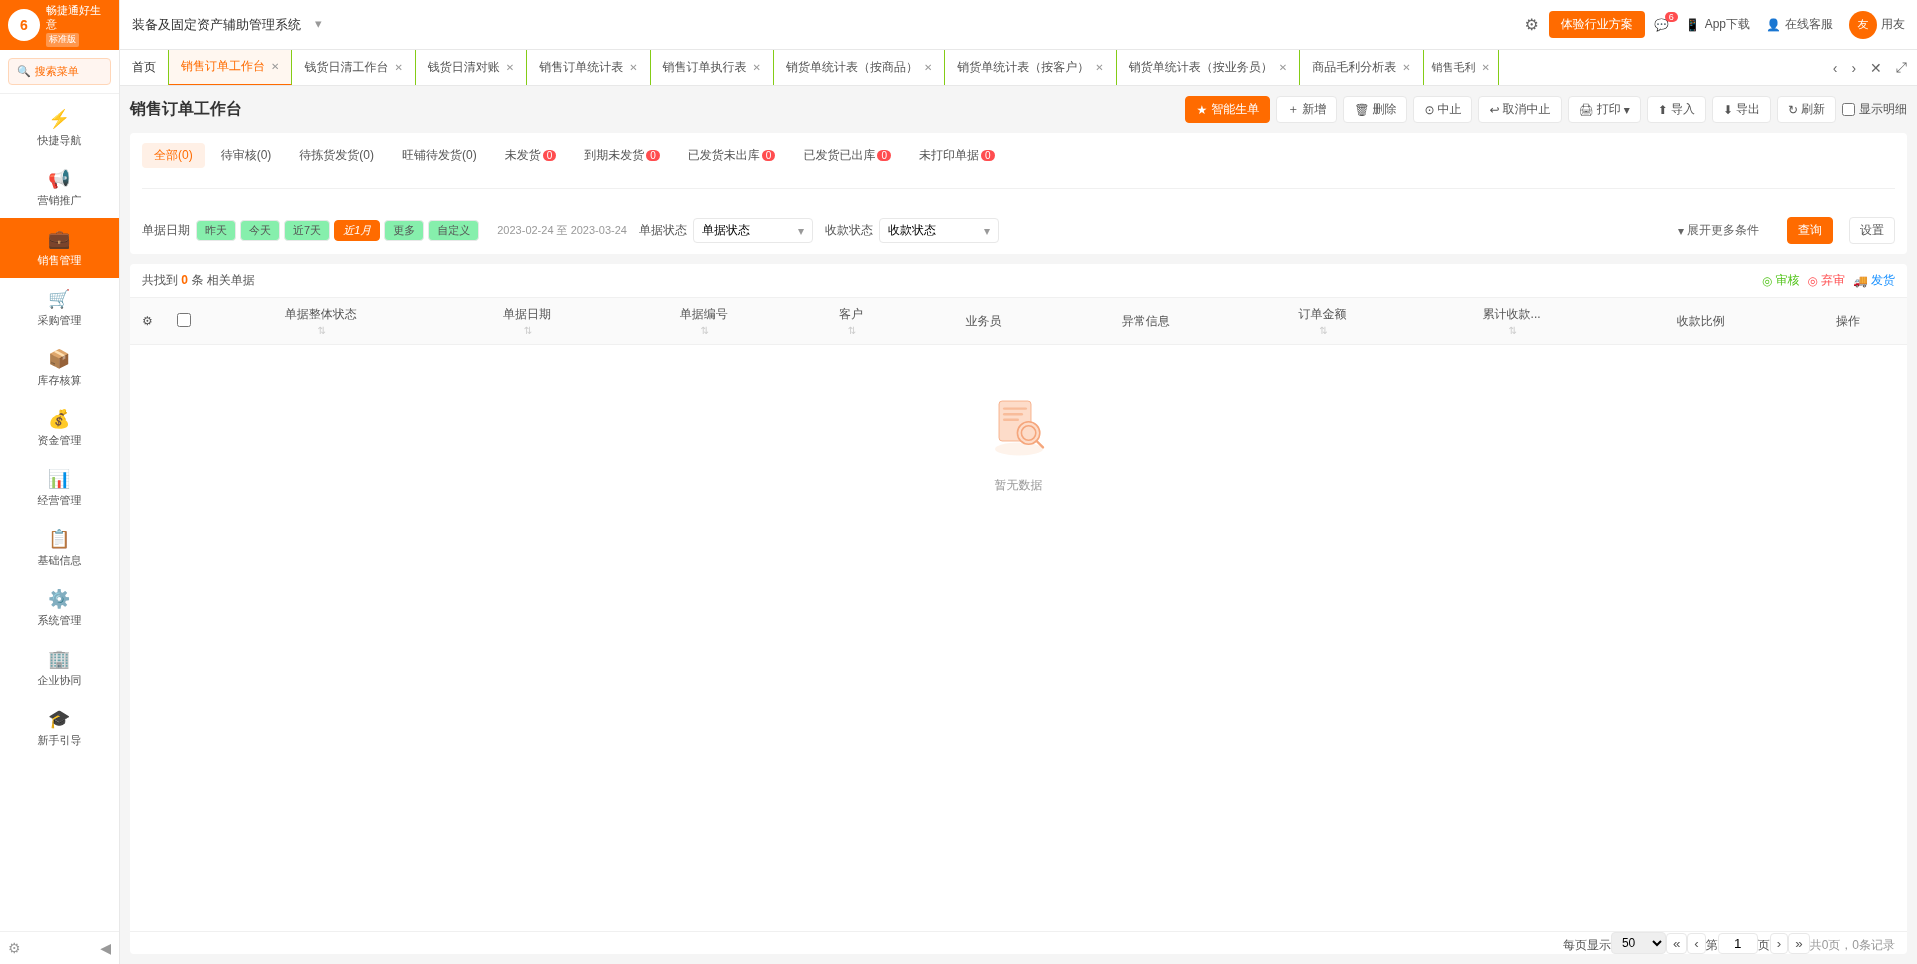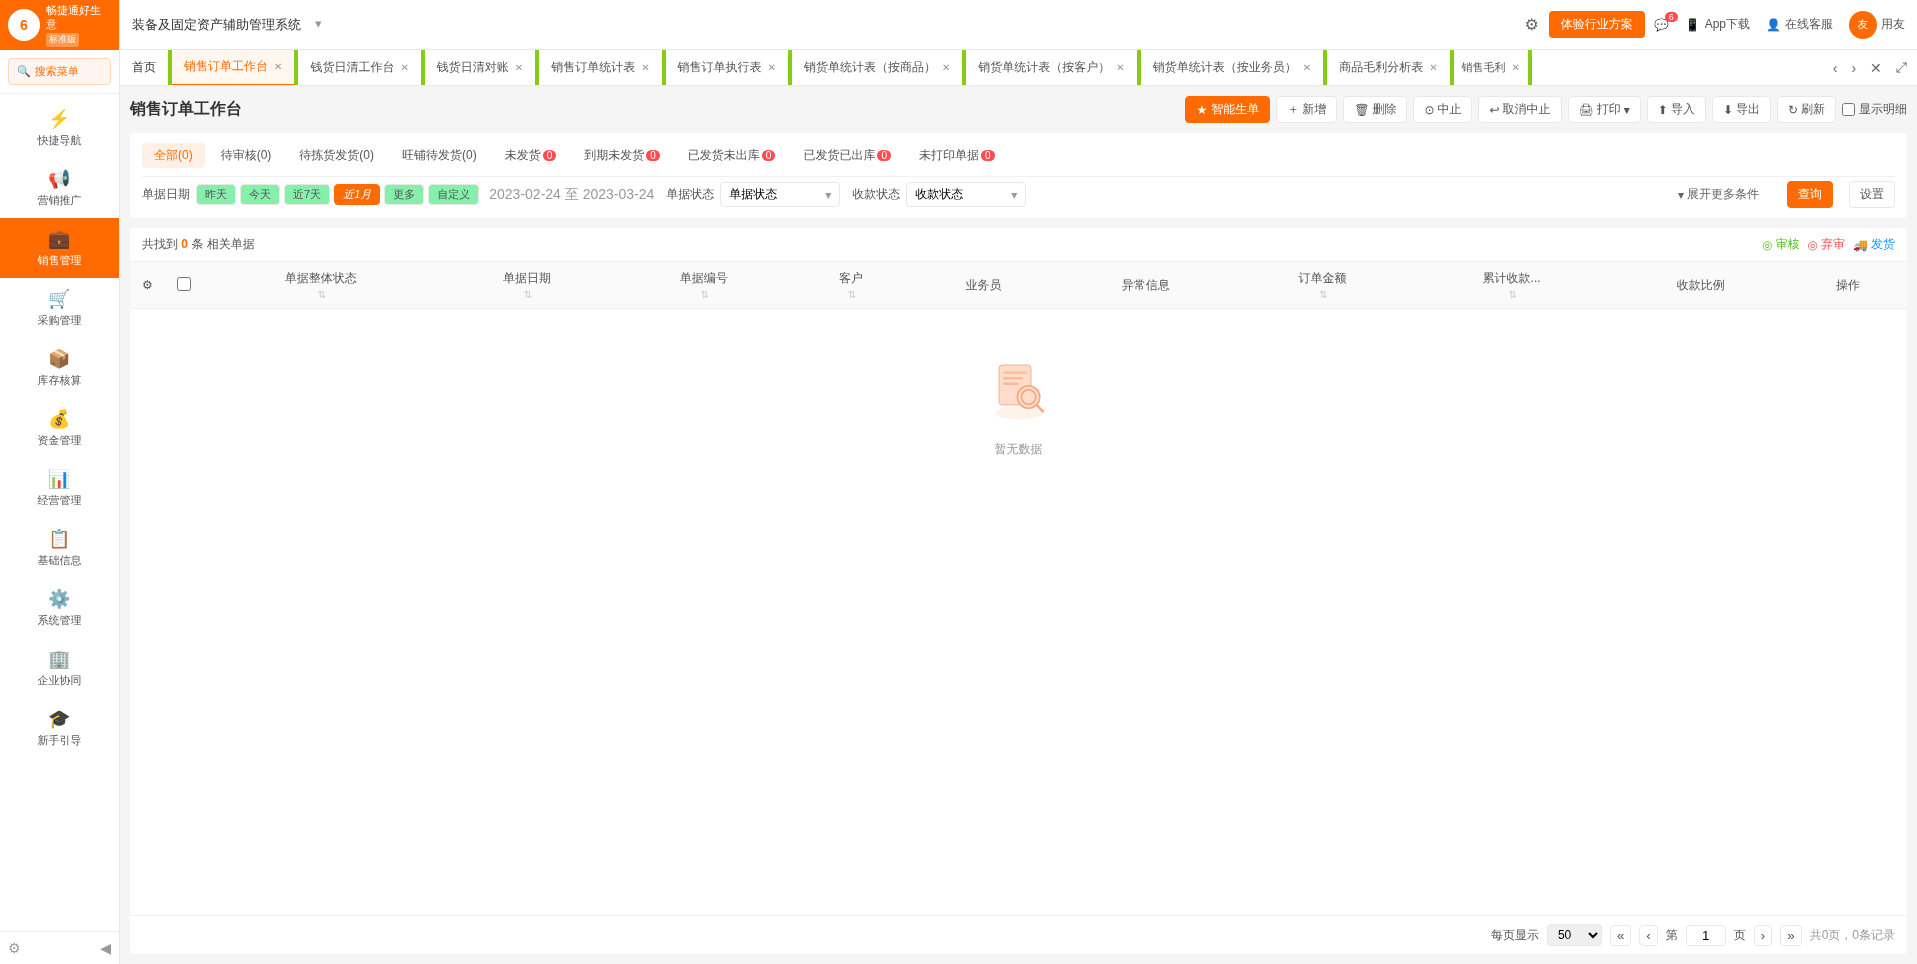--- a/index.html
+++ b/index.html
@@ -34,52 +34,52 @@
     .topbar-app-name-text { font-weight: 500; }
     .topbar-app-arrow { color: #999; }
     .topbar-settings { color: #666; cursor: pointer; font-size: 16px; }
     .topbar-industry-btn { background: #ff6b00; color: #fff; border: none; border-radius: 4px; padding: 5px 12px; cursor: pointer; font-size: 12px; }
     .topbar-right { display: flex; align-items: center; gap: 16px; }
     .topbar-right-item { display: flex; align-items: center; gap: 4px; color: #555; cursor: pointer; font-size: 12px; position: relative; }
     .topbar-avatar { width: 28px; height: 28px; background: #ff6b00; border-radius: 50%; display: flex; align-items: center; justify-content: center; color: #fff; font-size: 11px; }
 
     
     .tabbar { background: #fff; border-bottom: 1px solid #e8e8e8; display: flex; align-items: center; overflow: hidden; height: 36px; }
-    .tab { display: flex; align-items: center; padding: 0 12px; height: 36px; border-right: 4px solid #84cc16; cursor: pointer; font-size: 12px; color: #555; white-space: nowrap; gap: 6px; flex-shrink: 0; }
+    .tab { display: flex; align-items: center; padding: 0 12px; height: 36px; border-right: 1px solid #84cc16; cursor: pointer; font-size: 12px; color: #555; white-space: nowrap; gap: 6px; flex-shrink: 0; }
     .tab.home { background: #fff; color: #333; font-weight: 500; }
     .tab.active { background: #fff7f0; color: #ff6b00; border-bottom: 2px solid #ff6b00; }
     .tab .close-btn { color: #999; font-size: 10px; cursor: pointer; }
     .tabbar-nav { display: flex; align-items: center; margin-left: auto; padding: 0 4px; gap: 2px; }
     .tabbar-nav-btn { cursor: pointer; color: #666; padding: 2px 6px; font-size: 14px; }
 
     
     .content { flex: 1; display: flex; flex-direction: column; overflow: hidden; background: #f5f5f5; padding: 10px; }
 
     
     .page-header { display: flex; align-items: center; justify-content: space-between; margin-bottom: 10px; }
     .page-title { font-size: 16px; font-weight: bold; color: #333; }
     .page-actions { display: flex; align-items: center; gap: 6px; }
     .action-btn { display: flex; align-items: center; gap: 3px; padding: 4px 10px; border: 1px solid #e8e8e8; background: #fff; border-radius: 4px; cursor: pointer; font-size: 12px; color: #555; }
     .action-btn.primary { background: #ff6b00; color: #fff; border-color: #ff6b00; }
     .action-btn.smart { background: #ff6b00; color: #fff; border-color: #ff6b00; display: flex; align-items: center; gap: 4px; }
 
     
     .filter-area { background: #fff; border-radius: 4px; padding: 10px 12px; margin-bottom: 10px; }
-    .filter-tabs { display: flex; gap: 0; margin-bottom: 4px; border-bottom: 1px solid #f0f0f0; padding-bottom: 8px; flex-wrap: wrap; gap: 4px; }
+    .filter-tabs { display: flex; gap: 0; margin-bottom: 28px; border-bottom: 1px solid #f0f0f0; padding-bottom: 20px; flex-wrap: wrap; gap: 4px; }
     .filter-tab { padding: 4px 12px; border-radius: 4px; cursor: pointer; font-size: 12px; color: #555; }
     .filter-tab.active { background: #fff0e6; color: #ff6b00; }
     .filter-tab .badge-red { background: #ff4d4f; color: #fff; border-radius: 8px; font-size: 10px; padding: 0 4px; margin-left: 2px; }
 
     .filter-row { display: flex; align-items: center; gap: 12px; flex-wrap: wrap; }
     .filter-group { display: flex; align-items: center; gap: 6px; }
     .filter-label { color: #555; font-size: 12px; white-space: nowrap; }
     .filter-date-btns { display: flex; gap: 4px; }
     .filter-date-btn { padding: 2px 8px; border: 1px solid #e8e8e8; border-radius: 4px; cursor: pointer; font-size: 11px; color: #555; background: #86efac; }
     .filter-date-btn.active { background: #ff6b00; color: #fff; border-color: #ff6b00; font-style: italic; }
-    .filter-date-range { font-size: 14px; color: #999; margin-left: 4px; }
+    .filter-date-range { font-size: 11px; color: #999; margin-left: 12px; }
     .filter-select { border: 1px solid #e8e8e8; border-radius: 4px; padding: 3px 8px; font-size: 12px; background: #fff; cursor: pointer; display: flex; align-items: center; gap: 4px; min-width: 120px; }
     .filter-select-arrow { color: #999; margin-left: auto; }
     .expand-btn { display: flex; align-items: center; gap: 3px; color: #666; cursor: pointer; font-size: 12px; margin-left: auto; }
 
     
     .table-area { background: #fff; border-radius: 4px; flex: 1; display: flex; flex-direction: column; overflow: hidden; }
     .table-toolbar { padding: 8px 12px; display: flex; align-items: center; justify-content: space-between; border-bottom: 1px solid #f0f0f0; }
     .table-count { font-size: 12px; color: #555; }
     .table-count em { font-style: normal; color: #ff6b00; font-weight: bold; }
     .table-actions-right { display: flex; gap: 8px; }
@@ -95,21 +95,21 @@
 
     .col-checkbox { width: 30px; }
     .col-settings { width: 30px; }
 
     
     .empty-state { flex: 1; display: flex; flex-direction: column; align-items: center; justify-content: center; padding: 40px; }
     .empty-icon { width: 80px; height: 80px; margin-bottom: 12px; }
     .empty-text { color: #999; font-size: 12px; }
 
     
-    .pagination { padding: 8px 12px; border-top: 1px solid #f0f0f0; display: flex; align-items: center; justify-content: flex-end; gap: 8px; font-size: 12px; color: #555; }
+    .pagination { padding: 0 12px; border-top: 1px solid #f0f0f0; display: flex; align-items: flex-end; justify-content: flex-end; font-size: 12px; color: #555; }
     .pagination-select { border: 1px solid #e8e8e8; border-radius: 4px; padding: 2px 6px; font-size: 12px; }
     .pagination-btn { border: 1px solid #e8e8e8; background: #fff; border-radius: 4px; padding: 2px 6px; cursor: pointer; color: #555; }
     .pagination-btn:disabled { color: #ccc; cursor: not-allowed; }
     .pagination-input { border: 1px solid #e8e8e8; border-radius: 4px; width: 40px; padding: 2px 6px; text-align: center; }
     .pagination-total { color: #999; }
 
     
     .table-scroll { flex: 1; overflow: auto; }
     .table-scroll::-webkit-scrollbar { height: 6px; width: 6px; }
     .table-scroll::-webkit-scrollbar-track { background: #f5f5f5; }

